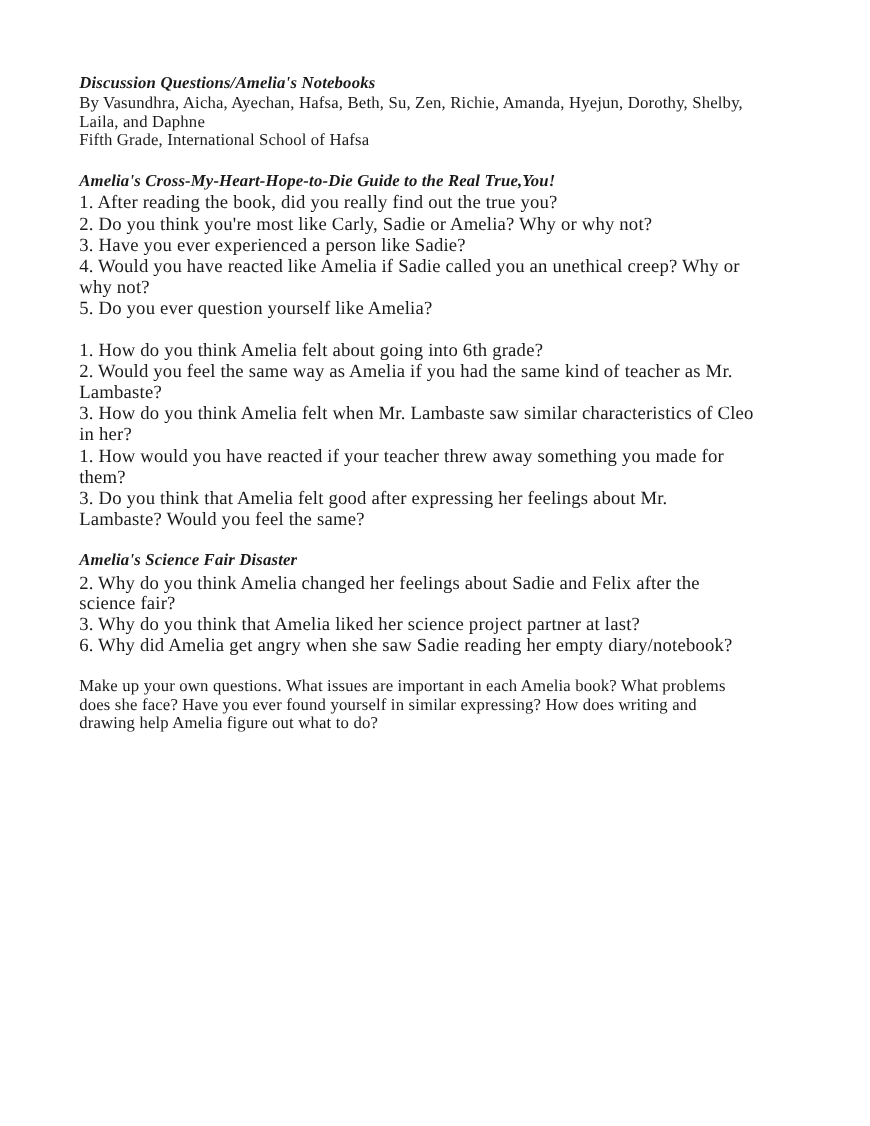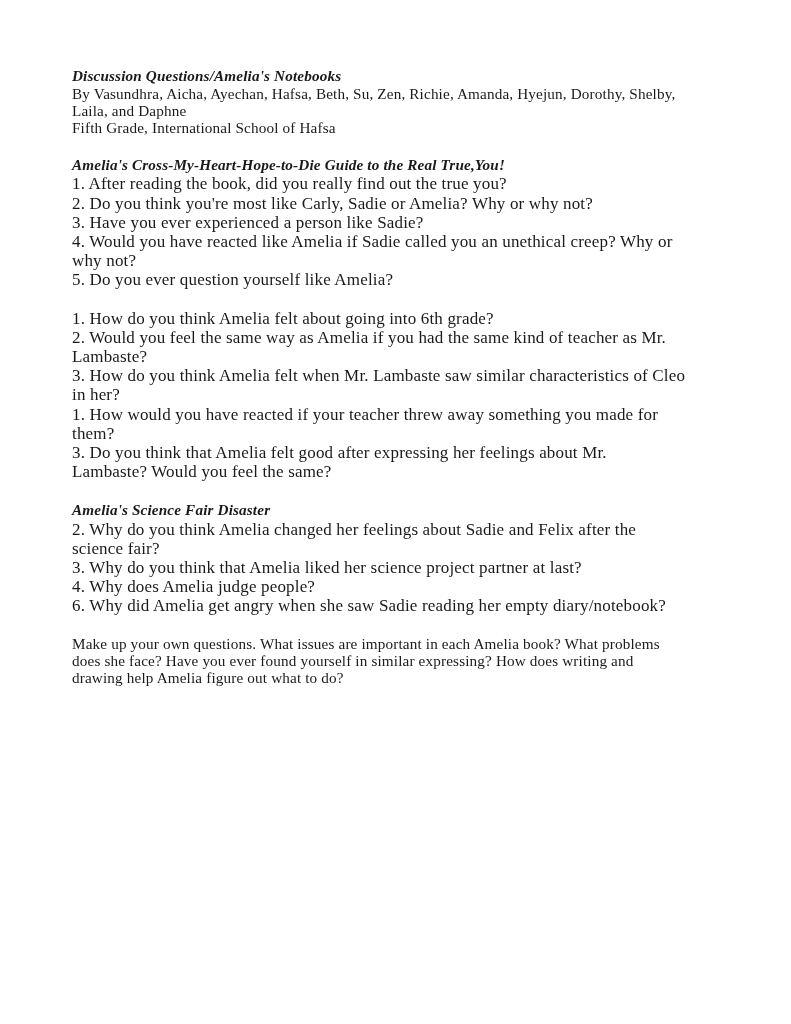--- a/index.html
+++ b/index.html
@@ -92,21 +92,20 @@
         <li class="q-item">1. How would you have reacted if your teacher threw away something you made for them?</li>
         <li class="q-item">3. Do you think that Amelia felt good after expressing her feelings about Mr. Lambaste? Would you feel the same?</li>
       </ul>
     </div>
 
     <div class="section">
       <div class="section-heading">Amelia's Science Fair Disaster</div>
       <ul class="q-list">
         <li class="q-item">2. Why do you think Amelia changed her feelings about Sadie and Felix after the science fair?</li>
         <li class="q-item">3. Why do you think that Amelia liked her science project partner at last?</li>
-        <li class="q-item">4. Why does Amelia judge people?</li>
         <li class="q-item">6. Why did Amelia get angry when she saw Sadie reading her empty diary/notebook?</li>
       </ul>
     </div>
 
     <div class="closing">
       <div class="doc-line">Make up your own questions. What issues are important in each Amelia book? What problems does she face? Have you ever found yourself in similar expressing? How does writing and drawing help Amelia figure out what to do?</div>
     </div>
 
   </div>
 </div>

